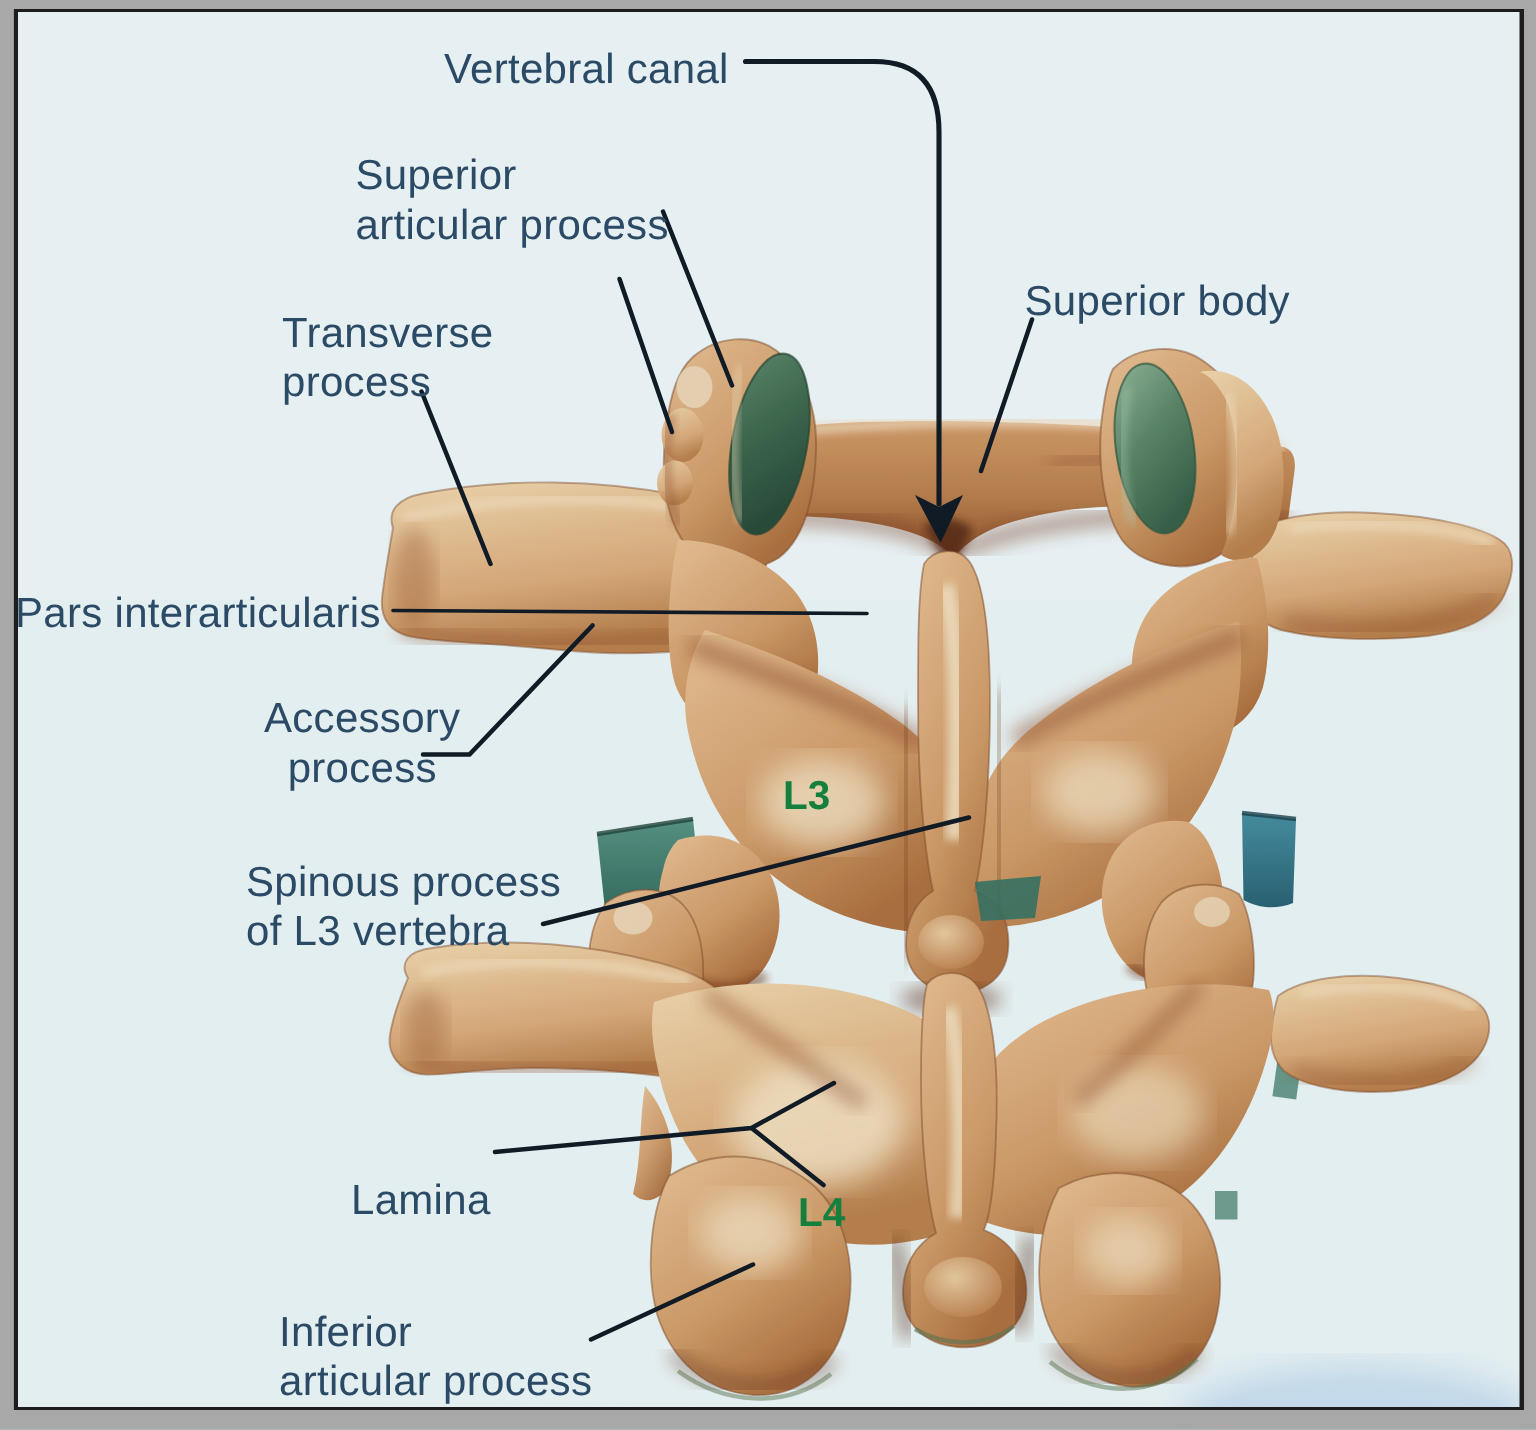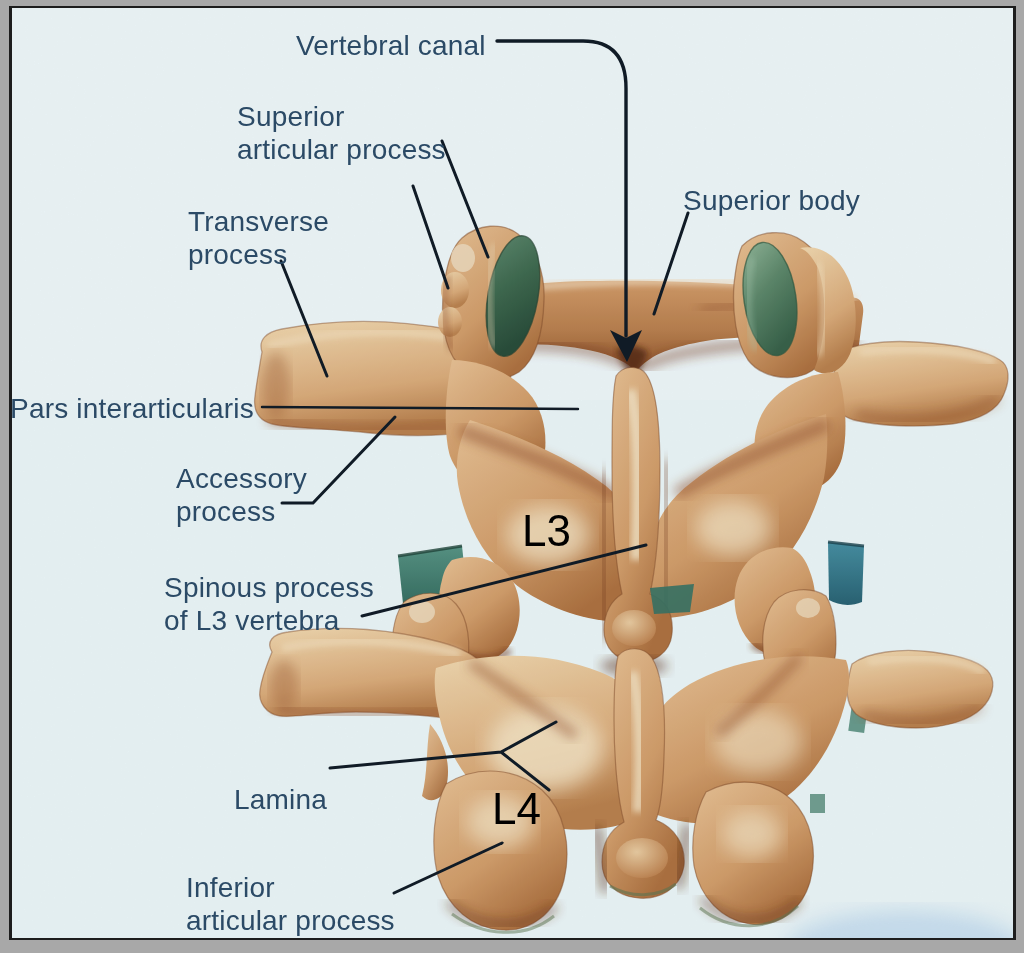--- a/index.html
+++ b/index.html
@@ -2,33 +2,33 @@
 <html><head>
 <meta charset="utf-8">
 <style>
   html,body{margin:0;padding:0;background:#777;}
   .page{position:relative;width:1024px;height:953px;background:#e9f6f9;overflow:hidden;
         font-family:"Liberation Sans",sans-serif;}
   .art,.leaders{position:absolute;left:0;top:0;width:1024px;height:953px;}
   .labels{position:absolute;left:0;top:0;width:1024px;height:953px;pointer-events:none;}
   .lbl{position:absolute;font-size:28px;line-height:33px;color:#2b4a66;white-space:pre-line;
        letter-spacing:.2px;}
-  .lbl-bold{position:absolute;font-size:44px;line-height:33px;font-weight:400;color:#000000;}
+  .lbl-bold{position:absolute;font-size:27px;line-height:33px;font-weight:700;color:#15803d;}
   #lbl-vertebral-canal{left:296px;top:29px;}
   #lbl-superior{left:237px;top:100px;}
   #lbl-mammillary{left:167px;top:160px;}
   #lbl-transverse{left:188px;top:205px;}
   #lbl-vertebral-body{left:683px;top:184px;}
   #lbl-pars{left:10px;top:392px;}
-  #lbl-accessory{left:176px;top:462px;}
+  #lbl-accessory{left:176px;top:462px;text-align:center;}
   #lbl-spinous{left:164px;top:571px;}
   #lbl-lamina{left:234px;top:783px;}
   #lbl-inferior{left:186px;top:851px;margin-top:20px;}
   #lbl-l3{left:522px;top:514px;}
-  #lbl-l4{left:492px;top:792px;}
+  #lbl-l4{left:532px;top:792px;}
   .frame-dark{position:absolute;left:9px;top:5px;right:8px;bottom:12px;
               border:3px solid #1d1d1d;z-index:39;pointer-events:none;}
   .frame-gray{position:absolute;inset:0;border-style:solid;border-color:#a8a8a8;
               border-width:6px 8px 13px 9px;z-index:40;pointer-events:none;}
 </style>
 </head>
 <body>
 
 <div class="page">
 

